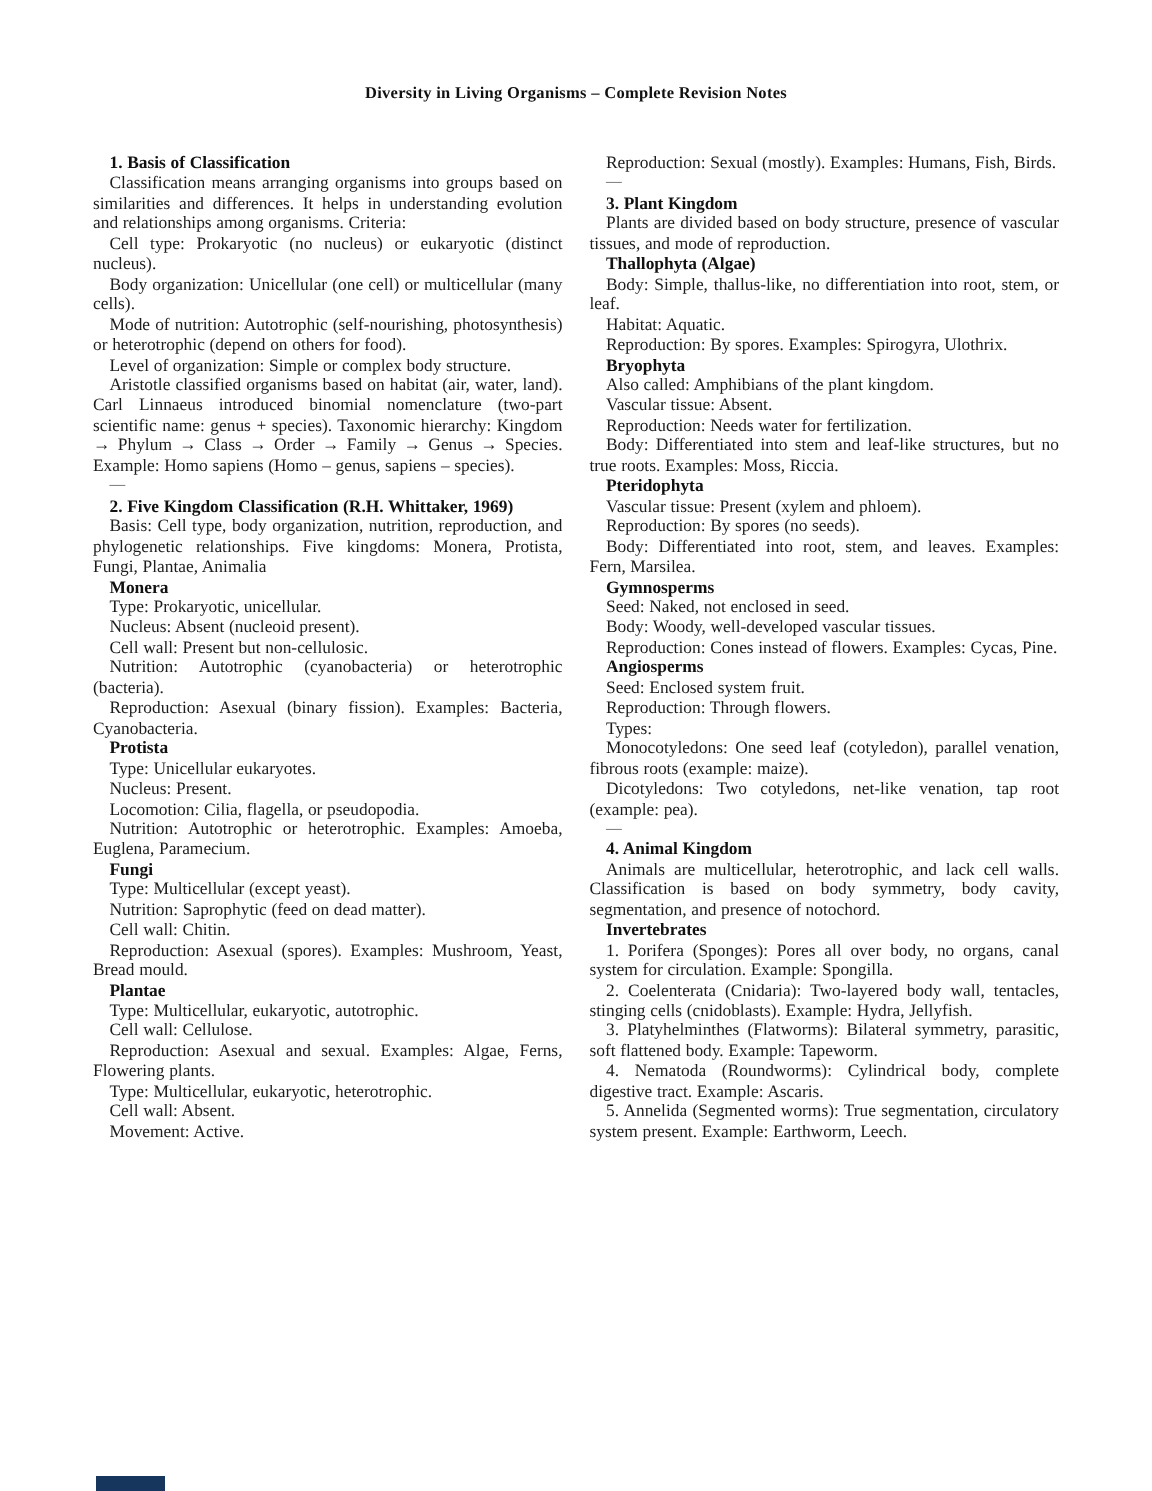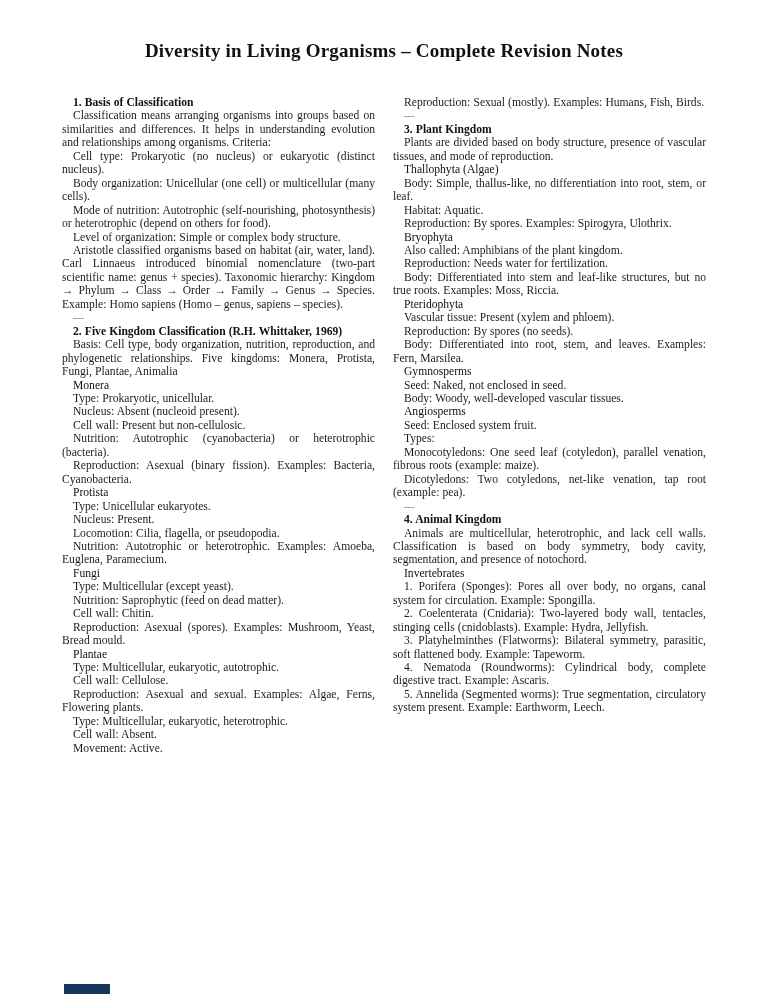--- a/index.html
+++ b/index.html
@@ -10,23 +10,23 @@
   body {
     width: 768px;
     height: 994px;
     position: relative;
     overflow: hidden;
     font-family: "Liberation Serif", "DejaVu Serif", serif;
     color: #1c1c1c;
   }
   .doc-title {
     margin: 0;
-    padding-top: 40px;
+    padding-top: 56px;
     text-align: center;
-    font-size: 19px;
+    font-size: 11px;
     font-weight: bold;
     letter-spacing: 0.2px;
     color: #111;
   }
   .columns {
     display: flex;
     gap: 18px;
     padding: 0 62px;
     margin-top: 34px;
     align-items: flex-start;
@@ -43,21 +43,21 @@
     text-indent: 11px;
     hyphens: auto;
     -webkit-hyphens: auto;
     word-spacing: 0.2px;
   }
   .heading {
     font-weight: bold;
     color: #111;
   }
   .subheading {
-    font-weight: normal;
+    font-weight: bold;
     color: #111;
   }
   .separator {
     color: #5a5a5a;
     font-size: 10.5px;
   }
   .footer-bar {
     position: absolute;
     left: 64px;
     bottom: 0;
@@ -110,31 +110,34 @@
       <p class="blk para">Reproduction: Sexual (mostly). Examples: Humans, Fish, Birds.</p>
       <p class="blk separator">—</p>
       <p class="blk heading">3. Plant Kingdom</p>
       <p class="blk para">Plants are divided based on body structure, presence of vascular tissues, and mode of reproduction.</p>
       <p class="blk subheading">Thallophyta (Algae)</p>
       <p class="blk para">Body: Simple, thallus-like, no differentiation into root, stem, or leaf.</p>
       <p class="blk para">Habitat: Aquatic.</p>
       <p class="blk para">Reproduction: By spores. Examples: Spirogyra, Ulothrix.</p>
       <p class="blk subheading">Bryophyta</p>
       <p class="blk para">Also called: Amphibians of the plant kingdom.</p>
+      <p class="blk para">Vascular tissue: Absent.</p>
       <p class="blk para">Reproduction: Needs water for fertilization.</p>
       <p class="blk para">Body: Differentiated into stem and leaf-like structures, but no true roots. Examples: Moss, Riccia.</p>
       <p class="blk subheading">Pteridophyta</p>
       <p class="blk para">Vascular tissue: Present (xylem and phloem).</p>
       <p class="blk para">Reproduction: By spores (no seeds).</p>
       <p class="blk para">Body: Differentiated into root, stem, and leaves. Examples: Fern, Marsilea.</p>
       <p class="blk subheading">Gymnosperms</p>
       <p class="blk para">Seed: Naked, not enclosed in seed.</p>
       <p class="blk para">Body: Woody, well-developed vascular tissues.</p>
+      <p class="blk para">Reproduction: Cones instead of flowers. Examples: Cycas, Pine.</p>
       <p class="blk subheading">Angiosperms</p>
       <p class="blk para">Seed: Enclosed system fruit.</p>
+      <p class="blk para">Reproduction: Through flowers.</p>
       <p class="blk para">Types:</p>
       <p class="blk para">Monocotyledons: One seed leaf (cotyledon), parallel venation, fibrous roots (example: maize).</p>
       <p class="blk para">Dicotyledons: Two cotyledons, net-like venation, tap root (example: pea).</p>
       <p class="blk separator">—</p>
       <p class="blk heading">4. Animal Kingdom</p>
       <p class="blk para">Animals are multicellular, heterotrophic, and lack cell walls. Classification is based on body symmetry, body cavity, segmentation, and presence of notochord.</p>
       <p class="blk subheading">Invertebrates</p>
       <p class="blk para">1. Porifera (Sponges): Pores all over body, no organs, canal system for circulation. Example: Spongilla.</p>
       <p class="blk para">2. Coelenterata (Cnidaria): Two-layered body wall, tentacles, stinging cells (cnidoblasts). Example: Hydra, Jellyfish.</p>
       <p class="blk para">3. Platyhelminthes (Flatworms): Bilateral symmetry, parasitic, soft flattened body. Example: Tapeworm.</p>

